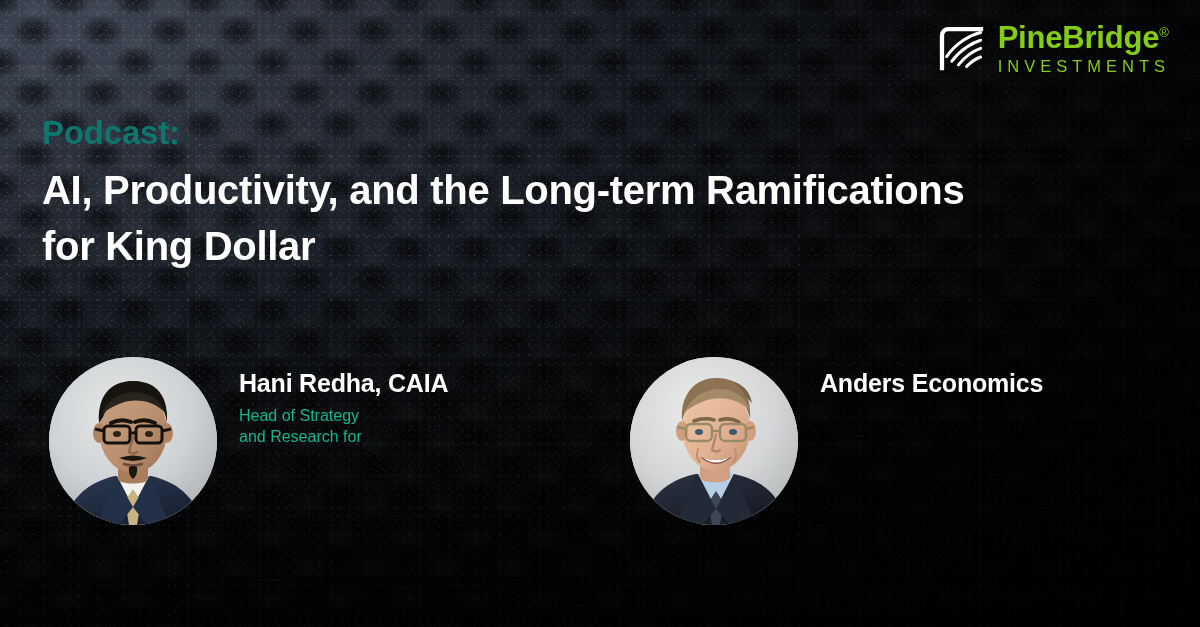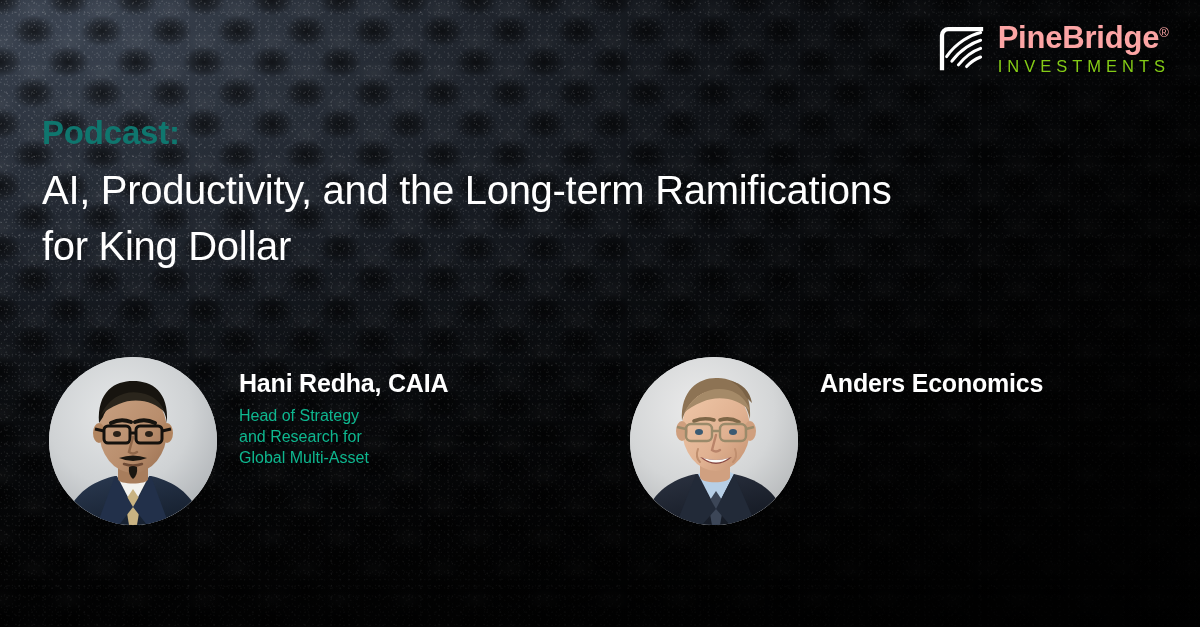--- a/index.html
+++ b/index.html
@@ -47,37 +47,37 @@
     background:
       linear-gradient(100deg, rgba(0,0,0,0) 0%, rgba(0,0,0,.22) 42%, rgba(0,0,0,.62) 78%, rgba(0,0,0,.80) 100%),
       linear-gradient(180deg, rgba(0,0,0,0) 38%, rgba(0,0,0,.42) 74%, rgba(0,0,0,.72) 100%);
   }
 
   
   #logo{position:absolute;top:22px;right:30px;display:flex;align-items:center;gap:14px;}
   #logo-mark{width:46px;height:46px;flex:none;}
   #logo-words{display:flex;flex-direction:column;line-height:1;}
   .logo-name{
-    color:#fca5a5;font-size:31px;font-weight:700;letter-spacing:-.2px;
+    color:#84cc16;font-size:31px;font-weight:700;letter-spacing:-.2px;
     position:relative;white-space:nowrap;
   }
   .logo-reg{font-size:13px;vertical-align:super;font-weight:400;}
   .logo-sub{
     color:#84cc16;font-size:16.5px;font-weight:400;letter-spacing:5.0px;
     margin-top:5px;white-space:nowrap;
   }
 
   
   #headline{position:absolute;left:42px;top:116px;width:1090px;}
   #eyebrow{
     color:#0f766e;font-size:33px;font-weight:700;letter-spacing:-.2px;
     margin:0 0 14px 0;line-height:1;
   }
   #title{
-    color:#fff;font-size:40px;font-weight:400;line-height:1.39;
+    color:#fff;font-size:40px;font-weight:700;line-height:1.39;
     margin:0;letter-spacing:-.3px;
   }
   #title .tline{display:block;white-space:nowrap;}
 
   
   .speaker{position:absolute;display:flex;align-items:flex-start;}
   #speaker-0{left:49px;top:357px;}
   #speaker-1{left:630px;top:357px;}
 
   .avatar{
@@ -190,21 +190,20 @@
 
         <path d="M66 119 L84 150 L70 168 L48 168 Z" fill="#22304a"></path>
         <path d="M102 119 L84 150 L98 168 L120 168 Z" fill="#22304a"></path>
       </svg>
     </div>
     <div class="speaker-text">
       <p class="speaker-name">Hani Redha, CAIA</p>
       <p class="speaker-role">
         <span>Head of Strategy</span>
         <span>and Research for</span>
-        <span>Global Multi-Asset</span>
       </p>
     </div>
   </div>
 
   <div class="speaker" id="speaker-1">
     <div class="avatar">
       <svg viewBox="0 0 168 168" xmlns="http://www.w3.org/2000/svg">
         <defs>
           <radialGradient id="bgB" cx="42%" cy="32%" r="80%">
             <stop offset="0%" stop-color="#ececec"></stop>

